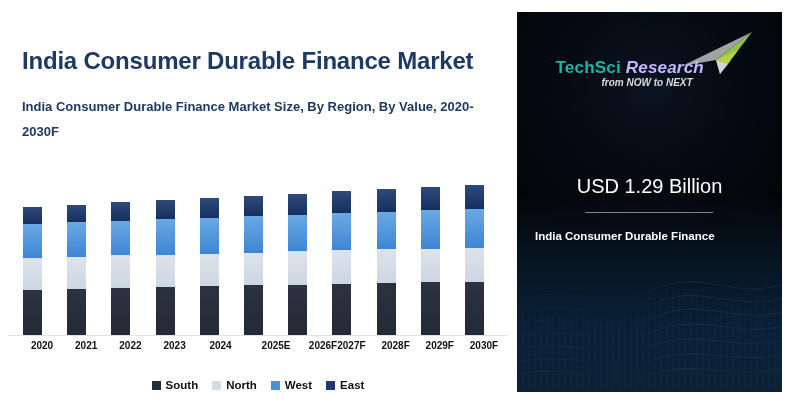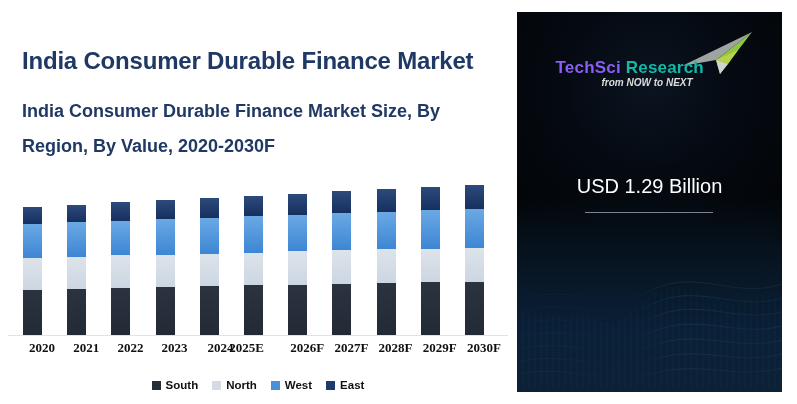--- a/index.html
+++ b/index.html
@@ -39,21 +39,21 @@
     color: #1f3864;
     letter-spacing: -0.2px;
     line-height: 1.15;
   }
 
   #chart-subtitle {
     position: absolute;
     left: 22px;
     top: 60px;
     width: 460px;
-    font-size: 18px;
+    font-size: 13px;
     font-weight: bold;
     color: #1f3864;
     line-height: 1.95;
   }
 
   
   #plot-area {
     position: absolute;
     left: 0;
     top: 120px;
@@ -92,24 +92,23 @@
     top: 306px;
     width: 516px;
     height: 18px;
   }
   .x-tick {
     position: absolute;
     top: 0;
     width: 60px;
     margin-left: -20.5px;
     text-align: center;
-    font-size: 13px;
+    font-size: 10px;
     font-weight: bold;
     color: #111111;
-    font-family: Liberation Serif, serif;
   }
 
   
   #legend {
     position: absolute;
     left: 0;
     top: 345px;
     width: 516px;
     display: flex;
     justify-content: center;
@@ -184,22 +183,22 @@
   }
   #logo-wordmark {
     position: absolute;
     left: 6px;
     top: 28px;
     font-size: 17px;
     font-weight: bold;
     letter-spacing: 0.2px;
     white-space: nowrap;
   }
-  .wm-tech { color: #8b5cf6; }
-  .wm-res  { color: #14b8a6; }
+  .wm-tech { color: #14b8a6; }
+  .wm-res  { color: #c4b5fd; font-style: italic; }
   #logo-tagline {
     position: absolute;
     left: 52px;
     top: 47px;
     font-size: 10px;
     font-style: italic;
     font-weight: bold;
     color: #dcdcdc;
     white-space: nowrap;
   }
@@ -315,22 +314,22 @@
           <div class="seg seg-south" style="height: 35.5096%;"></div>
         </div>
       </div>
 
     <div id="x-labels">
         <div class="x-tick" style="left: 32.5px;">2020</div>
         <div class="x-tick" style="left: 76.7px;">2021</div>
         <div class="x-tick" style="left: 120.9px;">2022</div>
         <div class="x-tick" style="left: 165.1px;">2023</div>
         <div class="x-tick" style="left: 211px;">2024</div>
-        <div class="x-tick" style="left: 237px;">2025E</div>
-        <div class="x-tick" style="left: 297.7px;">2026F</div>
+        <div class="x-tick" style="left: 251px; text-align: right;">2025E</div>
+        <div class="x-tick" style="left: 297.7px; text-align: right;">2026F</div>
         <div class="x-tick" style="left: 341.9px;">2027F</div>
         <div class="x-tick" style="left: 386.1px;">2028F</div>
         <div class="x-tick" style="left: 430.3px;">2029F</div>
         <div class="x-tick" style="left: 474.5px;">2030F</div>
       </div>
 
     <div id="legend">
         <div class="legend-item">
           <span class="legend-swatch" style="background: rgb(38, 46, 59);"></span>
           <span class="legend-label">South</span>
@@ -427,15 +426,16 @@
           <polygon points="40,30 52,34 62,20" fill="#b9d14a"></polygon>
         </svg>
         <div id="logo-wordmark"><span class="wm-tech">TechSci</span><span class="wm-res"> Research</span></div>
         <div id="logo-tagline">from NOW to NEXT</div>
       </div>
     </div>
 
     <div id="panel-value">USD 1.29 Billion</div>
     <div id="panel-divider"></div>
     <div id="panel-caption">
+      <div>India Consumer Durable Finance</div>
     </div>
   </div>
 </div>
 
 </body></html>

